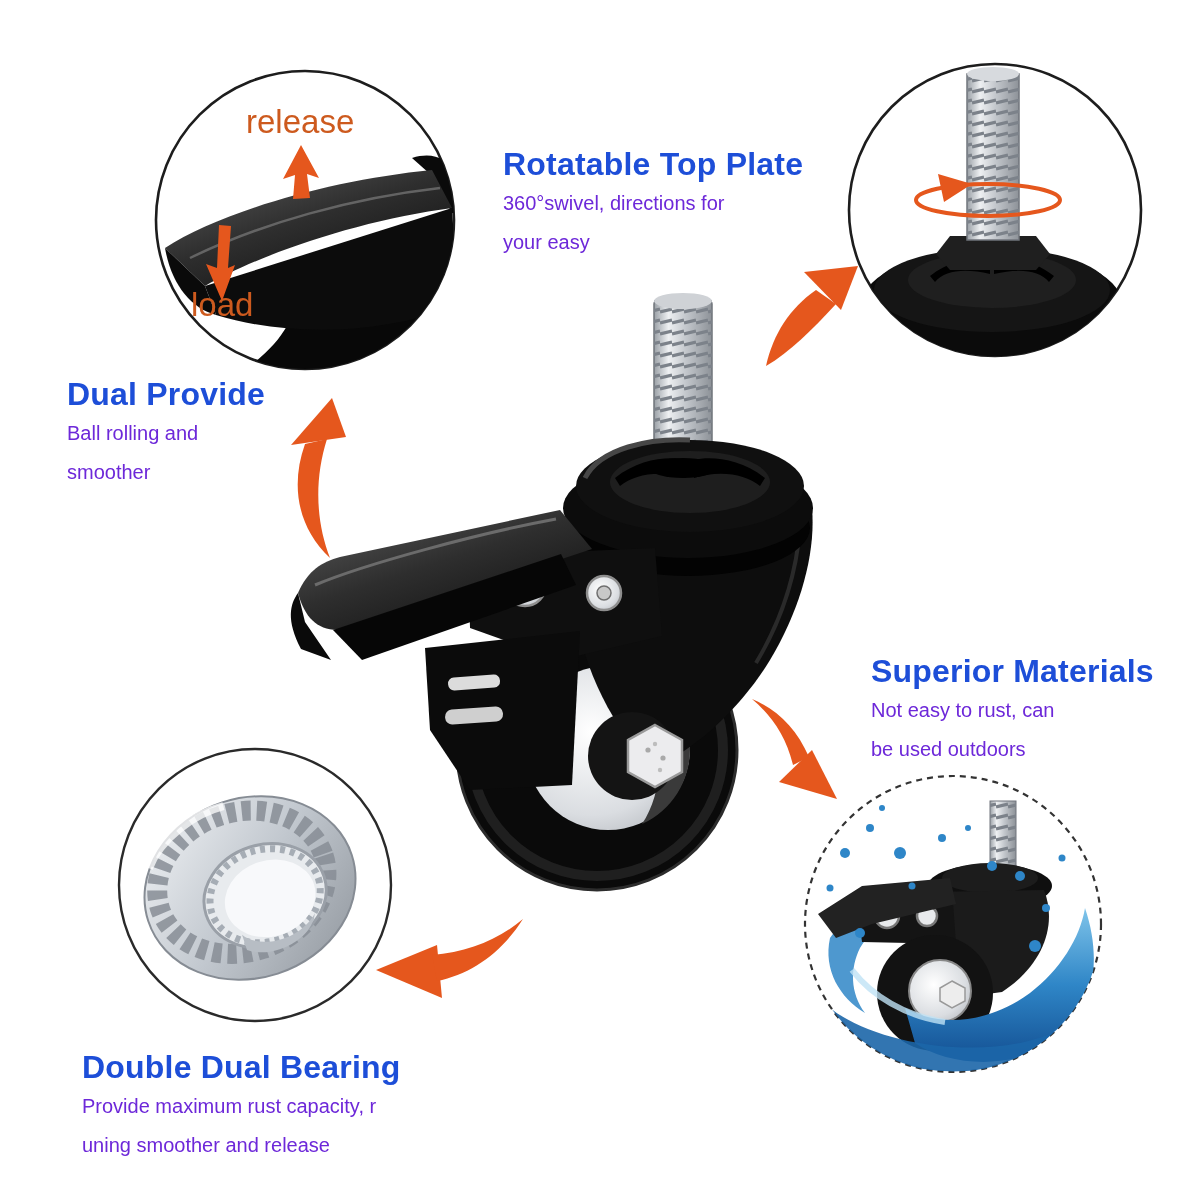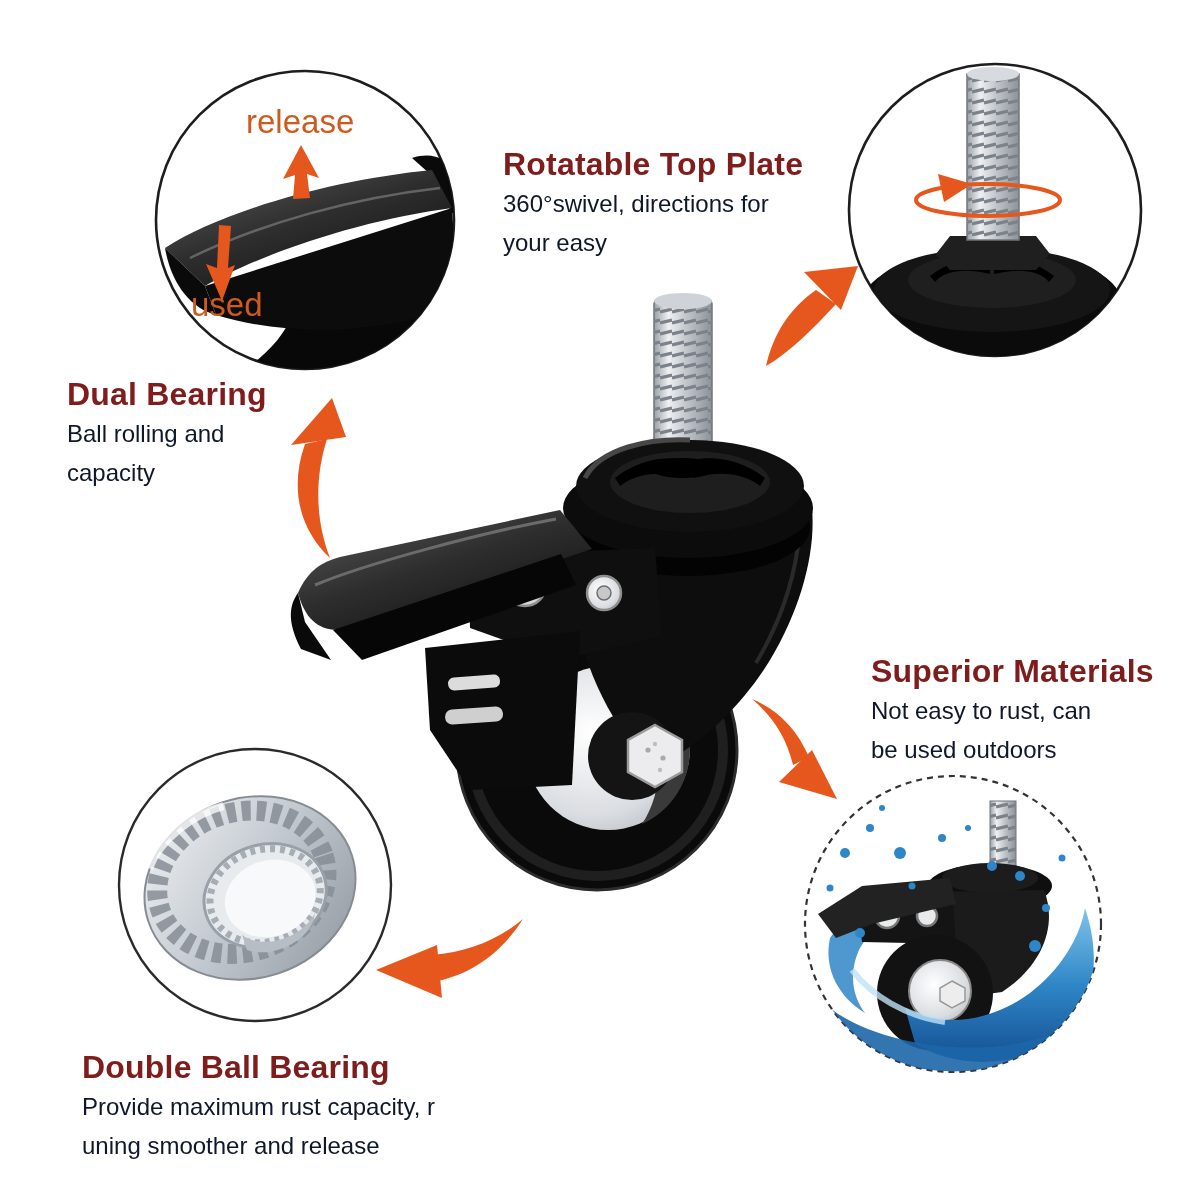--- a/index.html
+++ b/index.html
@@ -1,22 +1,22 @@
 <!DOCTYPE html>
 <html><head>
 <meta charset="utf-8">
 <style>
   html,body{margin:0;padding:0;background:#ffffff;}
   body{width:1200px;height:1200px;position:relative;overflow:hidden;
        font-family:"Liberation Sans","DejaVu Sans",sans-serif;}
   .stage{position:absolute;left:0;top:8px;width:1200px;height:1200px;}
   svg.canvas{position:absolute;left:0;top:0;}
   .feature{position:absolute;}
-  .feature .title{font-weight:bold;font-size:32px;color:#7f1d1d;line-height:40px;letter-spacing:0.2px;}
-  .feature .line{font-size:24px;color:#0f172a;line-height:39px;}
+  .feature .title{font-weight:bold;font-size:32px;color:#1d4ed8;line-height:40px;letter-spacing:0.2px;}
+  .feature .line{font-size:20px;color:#6d28d9;line-height:39px;}
   .callout{position:absolute;font-size:33px;color:#cd5a1e;line-height:36px;}
   #f-rotatable{left:503px;top:136px;width:370px;}
   #f-dual{left:67px;top:366px;width:280px;}
   #f-superior{left:871px;top:643px;width:340px;}
   #f-bearing{left:82px;top:1039px;width:490px;}
   #lbl-release{left:246px;top:96px;}
   #lbl-brake{left:191px;top:279px;}
 </style>
 </head>
 <body>
@@ -237,39 +237,39 @@
       <path d="M809,749 C796,720 778,702 752,691 C772,708 786,728 793,757 Z"></path>
     </g>
     <g>
       <path d="M376,962 L437,937 L442,990 Z"></path>
       <path d="M432,947 C468,944 498,932 523,911 C502,944 472,966 437,973 Z"></path>
     </g>
   </g>
 </svg>
 
 <div class="callout" id="lbl-release">release</div>
-<div class="callout" id="lbl-brake">used</div>
+<div class="callout" id="lbl-brake">load</div>
 
 <div class="feature" id="f-rotatable">
   <div class="title">Rotatable Top Plate</div>
   <div class="line">360°swivel, directions for</div>
   <div class="line">your easy</div>
 </div>
 
 <div class="feature" id="f-dual">
-  <div class="title">Dual Bearing</div>
+  <div class="title">Dual Provide</div>
   <div class="line">Ball rolling and</div>
-  <div class="line">capacity</div>
+  <div class="line">smoother</div>
 </div>
 
 <div class="feature" id="f-superior">
   <div class="title">Superior Materials</div>
   <div class="line">Not easy to rust, can</div>
   <div class="line">be used outdoors</div>
 </div>
 
 <div class="feature" id="f-bearing">
-  <div class="title">Double Ball Bearing</div>
+  <div class="title">Double Dual Bearing</div>
   <div class="line">Provide maximum rust capacity, r</div>
   <div class="line">uning smoother and release</div>
 </div>
 
 </div>
 
 </body></html>

